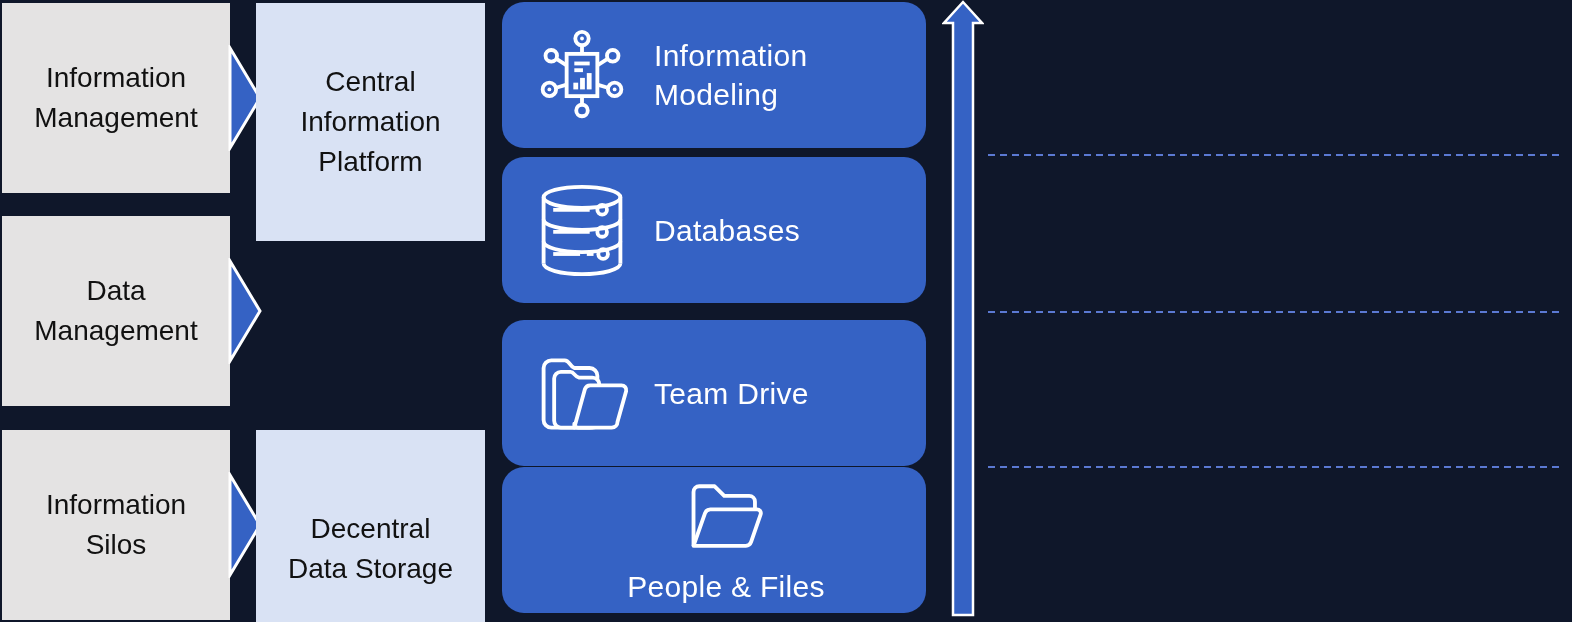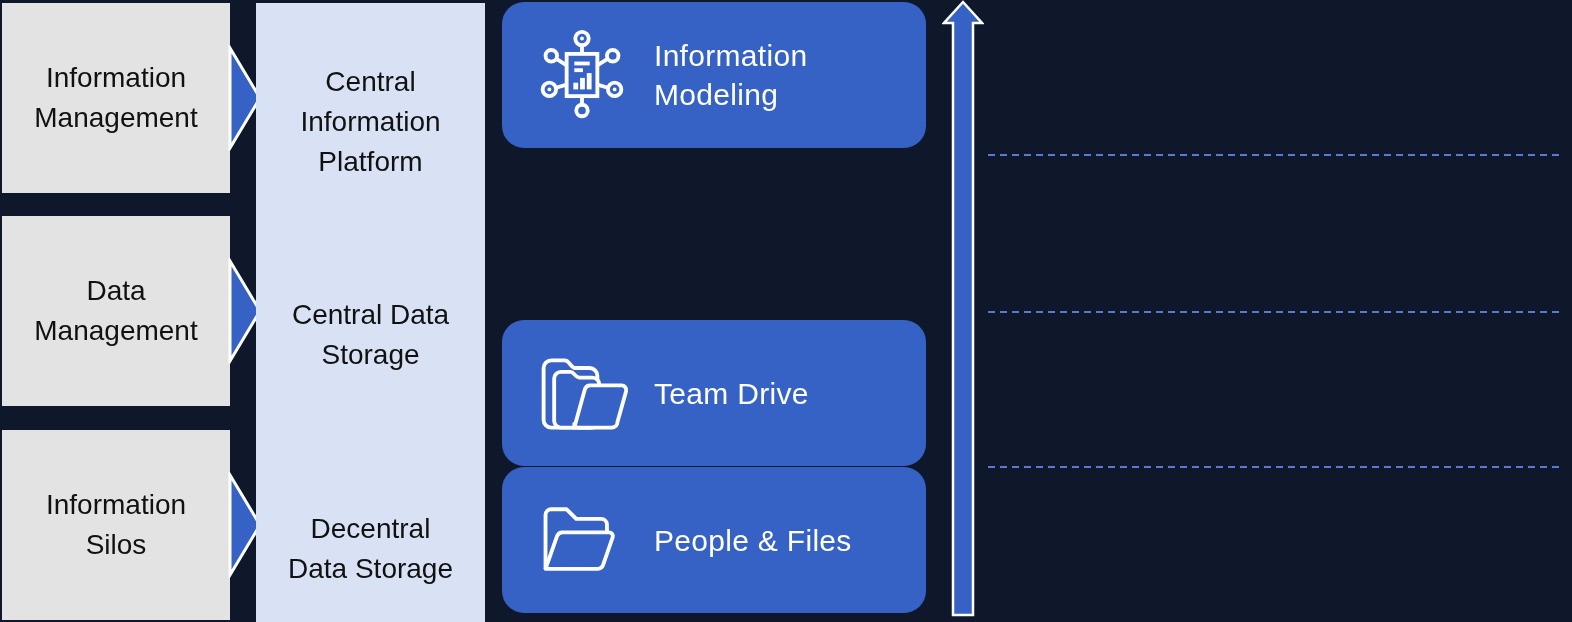--- a/index.html
+++ b/index.html
@@ -22,21 +22,21 @@
     color:#111;font-size:28px;line-height:1.42;text-align:center;white-space:pre-line;
   }
   .row1{top:3px;} .row2{top:216px;} .row3{top:430px;}
   .chevron{position:absolute;left:228px;width:35px;height:106px;}
   .chev1{top:45px;} .chev2{top:258px;} .chev3{top:472px;}
   .tool-box{
     position:absolute;left:502px;width:424px;height:146px;
     background:#3562c4;border-radius:22px;
     display:flex;align-items:center;
   }
-  .toolA{top:2px;} .toolB{top:157px;} .toolC{top:320px;} .toolD{top:467px;}
+  .toolA{top:2px;} .toolB{top:157px;} .toolC{top:320px;} .toolD{top:467px;flex-direction:column;}
   .tool-icon{width:96px;height:100px;margin-left:32px;flex:0 0 auto;}
   .tool-label{
     margin-left:24px;color:#ffffff;font-size:30px;line-height:1.3;
     white-space:pre-line;letter-spacing:0.3px;
   }
   .axis-arrow{position:absolute;left:942px;top:0px;width:42px;height:618px;}
   .dashed-sep{
     position:absolute;left:988px;width:574px;height:2px;
     background:repeating-linear-gradient(to right,#5b79d2 0 7px,transparent 7px 12px);
   }
@@ -69,24 +69,20 @@
   </svg>
   <svg class="chevron chev3" viewBox="0 0 35 106">
     <polygon points="2,3 32,53 2,103" fill="#3562c4" stroke="#ffffff" stroke-width="3"></polygon>
   </svg>
 
   <div class="box solution-box row1">
     <span>Central
 Information
 Platform</span>
   </div>
-  <div class="box solution-box row2">
-    <span>Central Data
-Storage</span>
-  </div>
   <div class="box solution-box row3">
     <span>Decentral
 Data Storage</span>
   </div>
 
   <div class="tool-box toolA">
     <svg class="tool-icon" viewBox="0 0 100 100" fill="none" stroke="#ffffff" stroke-width="4">
       <rect x="34" y="28" width="32" height="44"></rect>
       <line x1="42" y1="38" x2="58" y2="38"></line>
       <line x1="42" y1="45" x2="51" y2="45"></line>
@@ -106,20 +102,38 @@
       <line x1="66" y1="40" x2="77" y2="33"></line>
       <circle cx="82" cy="30" r="6"></circle>
       <line x1="66" y1="60" x2="76" y2="63"></line>
       <circle cx="84" cy="65" r="7"></circle>
       <circle cx="84" cy="65" r="2" fill="#ffffff" stroke="none"></circle>
     </svg>
     <div class="tool-label">Information
 Modeling</div>
   </div>
 
+  <div class="tool-box toolB">
+    <svg class="tool-icon" viewBox="0 0 100 100" fill="none" stroke="#ffffff" stroke-width="4">
+      <ellipse cx="50" cy="16" rx="40" ry="11"></ellipse>
+      <line x1="10" y1="16" x2="10" y2="85"></line>
+      <line x1="90" y1="16" x2="90" y2="85"></line>
+      <path d="M10,39 A40,11 0 0 0 90,39"></path>
+      <path d="M10,62 A40,11 0 0 0 90,62"></path>
+      <path d="M10,85 A40,11 0 0 0 90,85"></path>
+      <line x1="20" y1="29" x2="58" y2="29"></line>
+      <circle cx="71" cy="29" r="5"></circle>
+      <line x1="20" y1="52" x2="58" y2="52"></line>
+      <circle cx="71" cy="52" r="5"></circle>
+      <line x1="20" y1="75" x2="48" y2="75"></line>
+      <line x1="55" y1="75" x2="62" y2="75"></line>
+      <circle cx="72" cy="75" r="5"></circle>
+    </svg>
+    <div class="tool-label">Databases</div>
+  </div>
 
   <div class="tool-box toolC">
     <svg class="tool-icon" viewBox="0 0 100 100" fill="none" stroke="#ffffff" stroke-width="4" stroke-linejoin="round">
       <path d="M18,16 h14 c5,0 5,6 10,8 h16 a8,8 0 0 1 8,8 v46 a8,8 0 0 1 -8,8 H18 a8,8 0 0 1 -8,-8 V24 a8,8 0 0 1 8,-8 Z"></path>
       <path d="M28,28 h10 c4,0 4,5 9,6 h14 a7,7 0 0 1 7,7 v38 a7,7 0 0 1 -7,7 H28 a7,7 0 0 1 -7,-7 V35 a7,7 0 0 1 7,-7 Z" fill="#3562c4"></path>
       <path d="M42,86 L53,46 a6,6 0 0 1 6,-4 h32 a5,5 0 0 1 5,6 l-9,32 a6,6 0 0 1 -6,6 H46 a4,4 0 0 1 -4,-4 Z" fill="#3562c4"></path>
     </svg>
     <div class="tool-label">Team Drive</div>
   </div>
 

